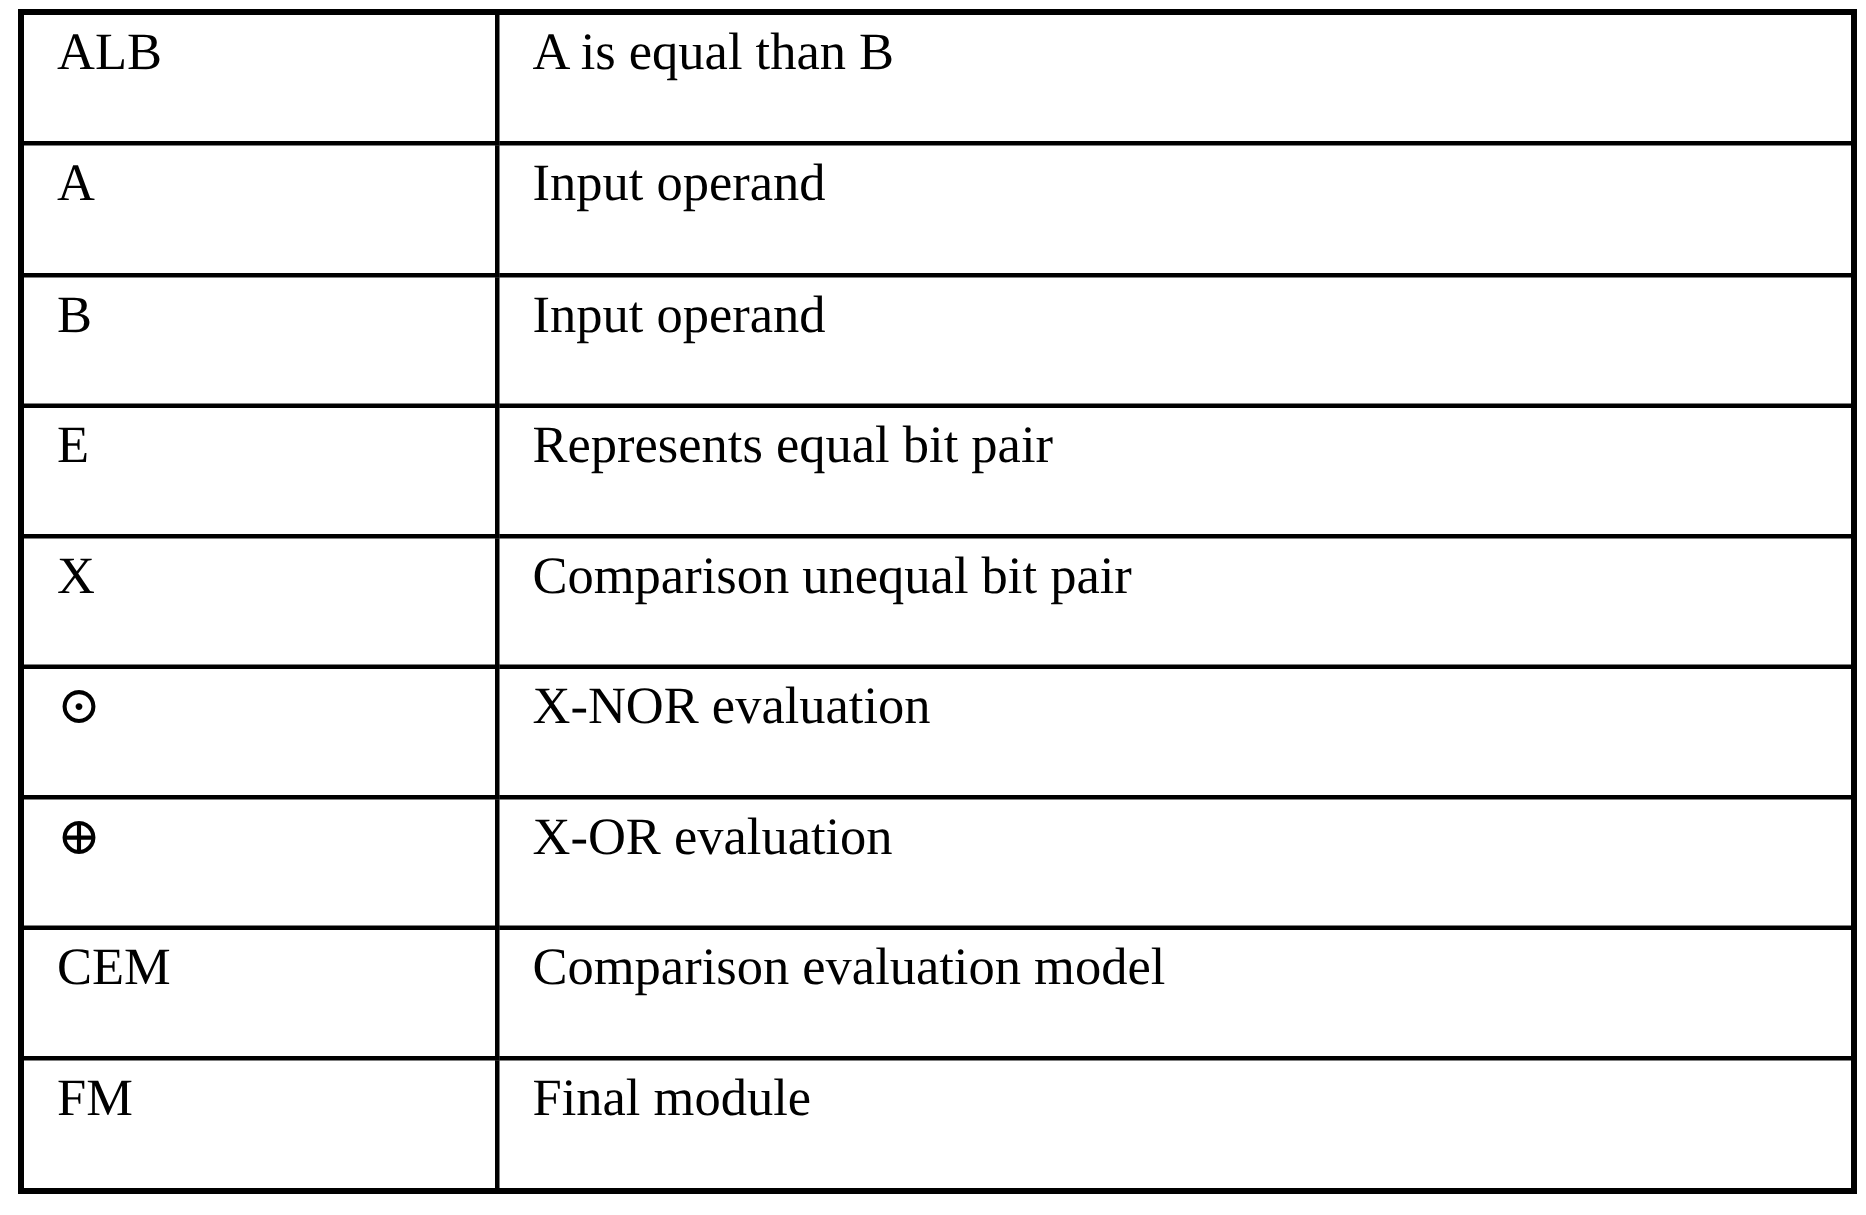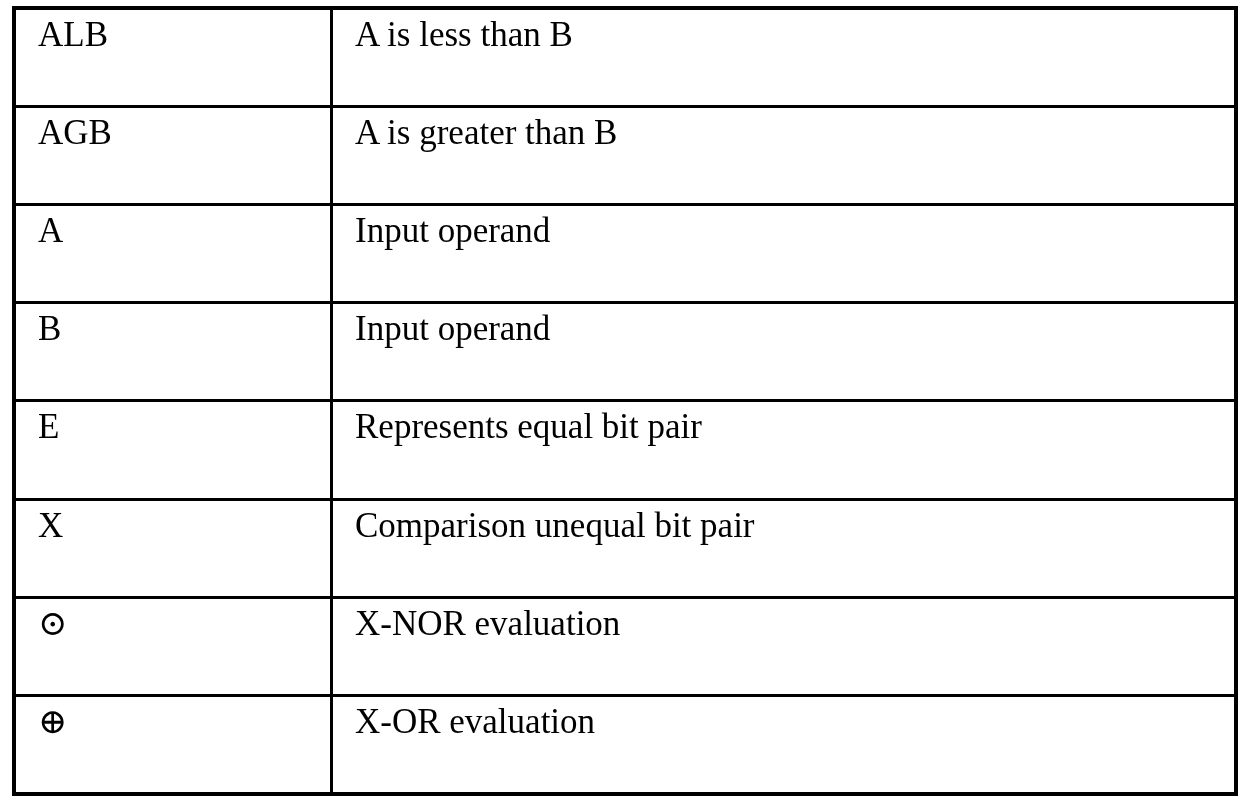--- a/index.html
+++ b/index.html
@@ -46,25 +46,21 @@
   }
 </style>
 </head>
 <body>
 
 <div class="page">
   <table class="nomenclature">
     <tbody id="table-body">
         <tr>
           <td class="abbr-cell">ALB</td>
-          <td class="desc-cell">A is less than B</td>
-        </tr>
-        <tr>
-          <td class="abbr-cell">AGB</td>
-          <td class="desc-cell">A is greater than B</td>
+          <td class="desc-cell">A is equal than B</td>
         </tr>
         <tr>
           <td class="abbr-cell">A</td>
           <td class="desc-cell">Input operand</td>
         </tr>
         <tr>
           <td class="abbr-cell">B</td>
           <td class="desc-cell">Input operand</td>
         </tr>
         <tr>
@@ -76,15 +72,23 @@
           <td class="desc-cell">Comparison unequal bit pair</td>
         </tr>
         <tr>
           <td class="abbr-cell sym">⊙</td>
           <td class="desc-cell">X-NOR evaluation</td>
         </tr>
         <tr>
           <td class="abbr-cell sym">⊕</td>
           <td class="desc-cell">X-OR evaluation</td>
         </tr>
+        <tr>
+          <td class="abbr-cell">CEM</td>
+          <td class="desc-cell">Comparison evaluation model</td>
+        </tr>
+        <tr>
+          <td class="abbr-cell">FM</td>
+          <td class="desc-cell">Final module</td>
+        </tr>
       </tbody>
   </table>
 </div>
 
 </body></html>

